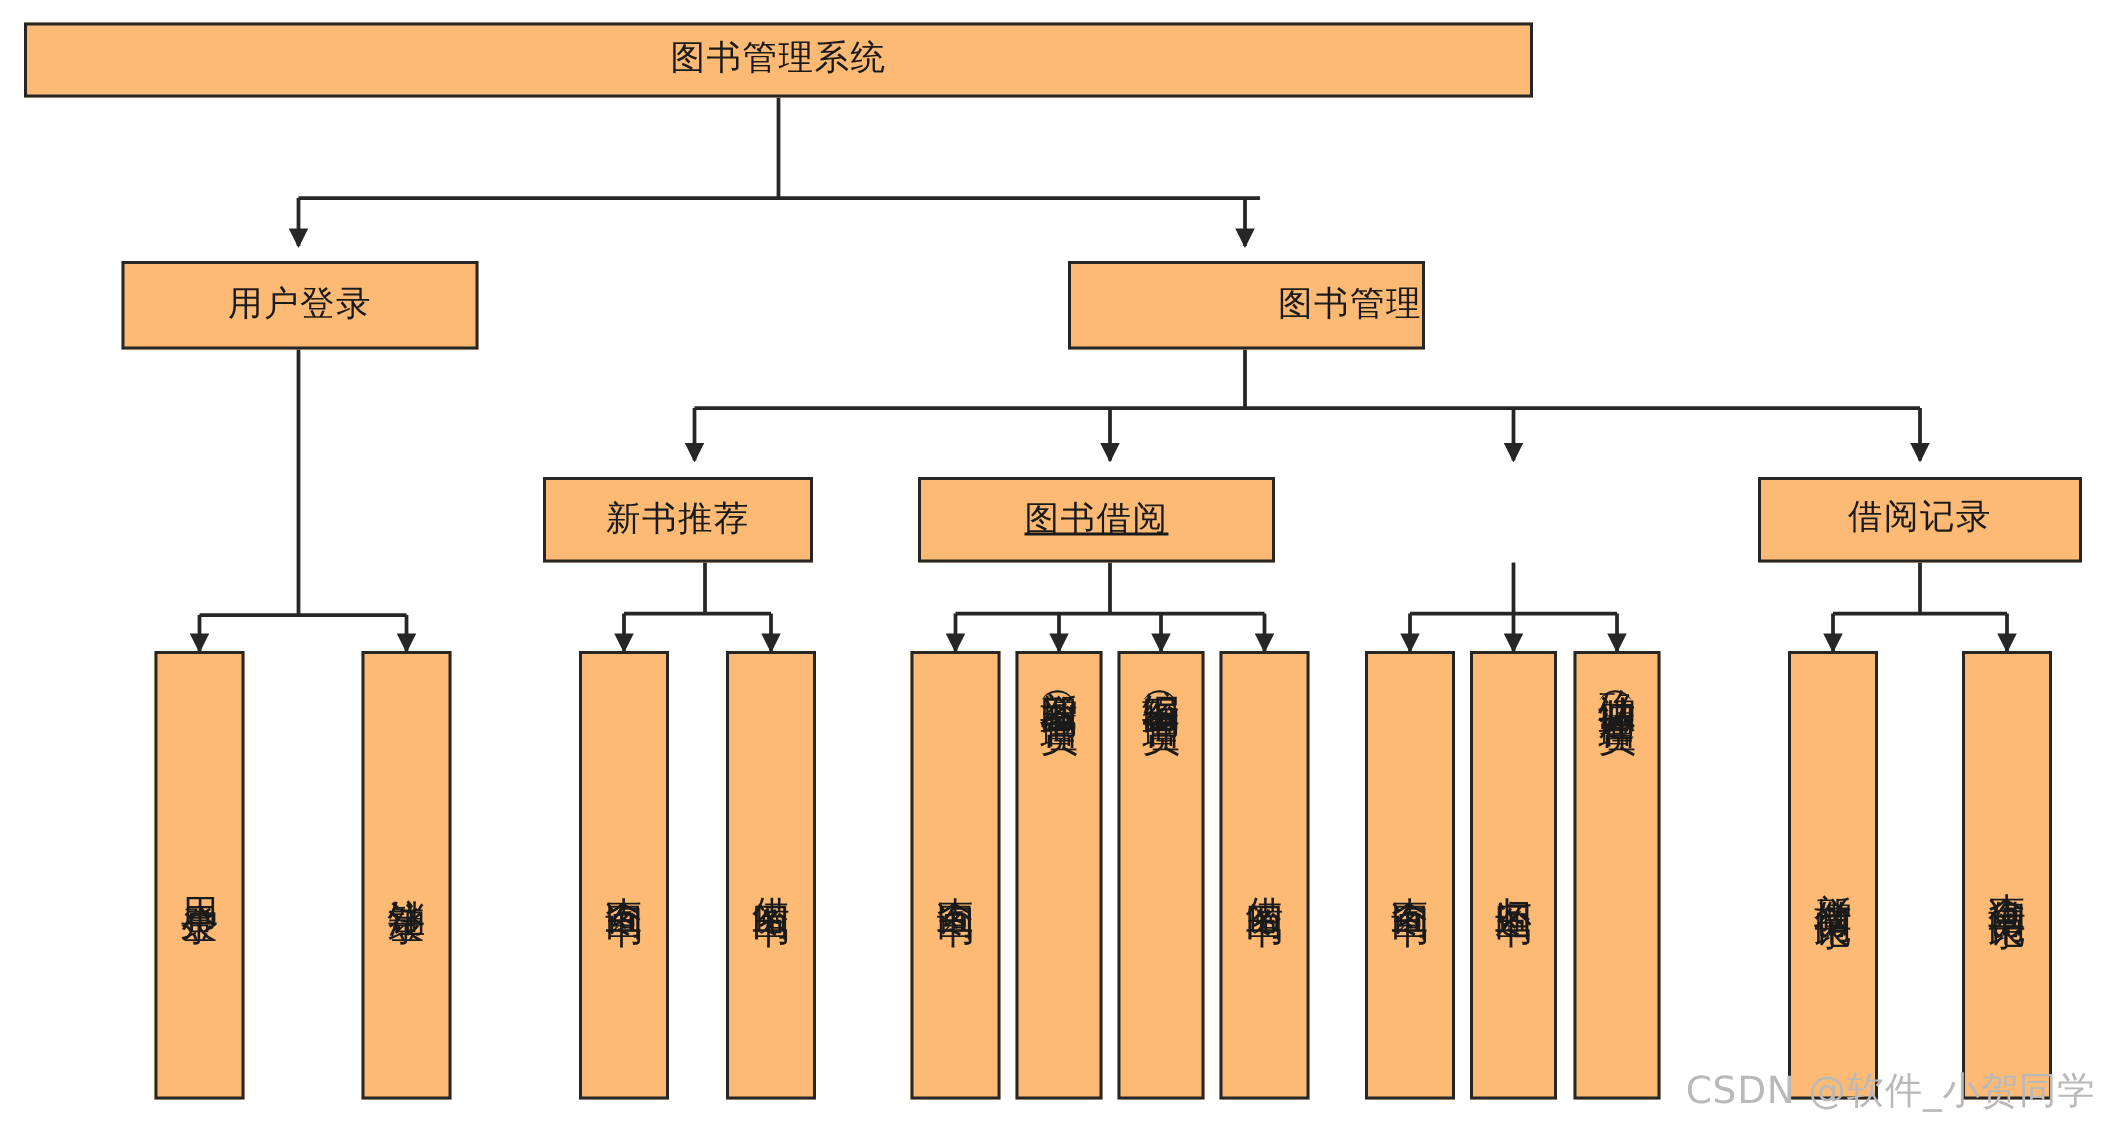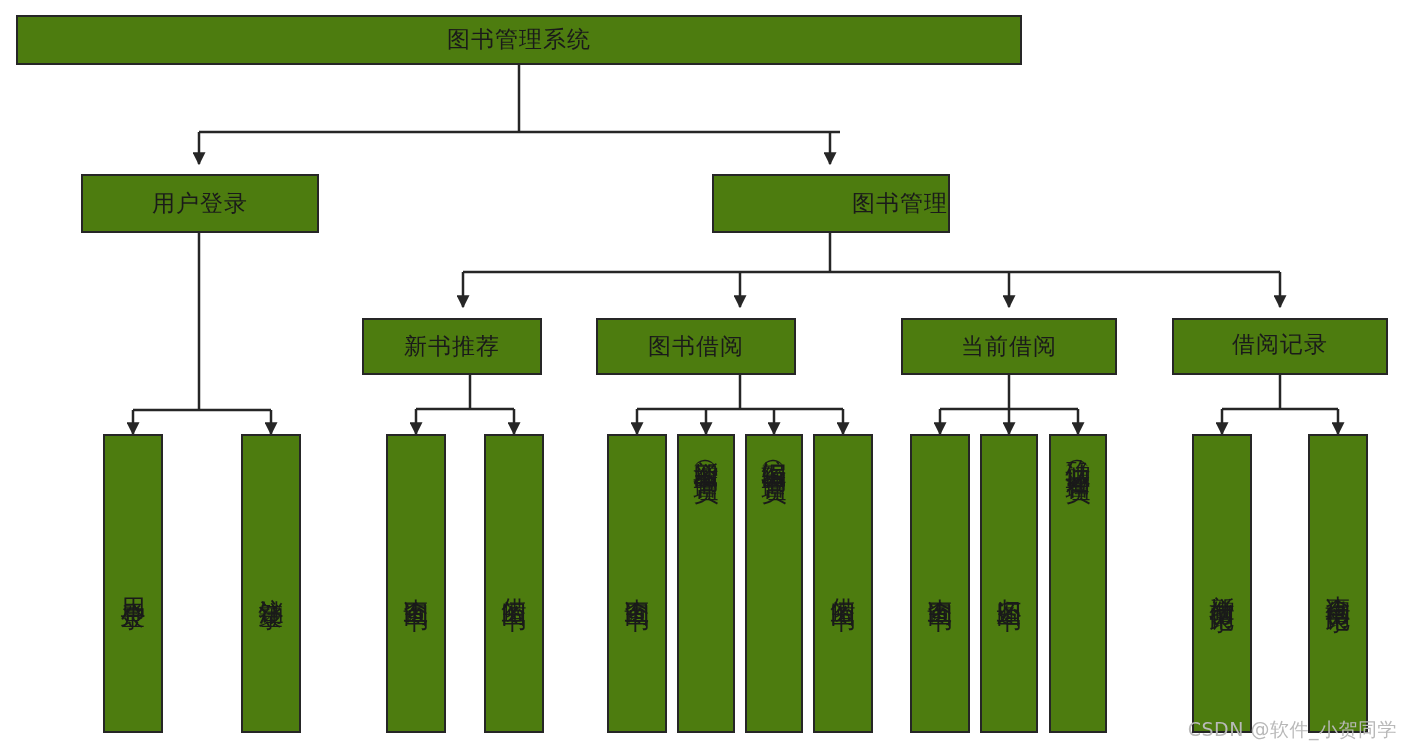--- a/index.html
+++ b/index.html
@@ -22,21 +22,21 @@
     left: 0;
     top: 0;
     width: 1405px;
     height: 747px;
     pointer-events: none;
   }
   .node {
     position: absolute;
     box-sizing: border-box;
     border: 2.5px solid #262626;
-    background: #4d7c0f;
+    background: #fdba74;
     display: flex;
     align-items: center;
     justify-content: center;
     color: #1a1a1a;
     z-index: 2;
   }
   .node.h {
     font-size: 23px;
     letter-spacing: 1px;
     line-height: 1.1;
@@ -56,21 +56,21 @@
     white-space: nowrap;
   }
   .node.v.centered {
     align-items: center;
     padding-top: 0;
   }
   #watermark {
     position: absolute;
     right: 8px;
     bottom: 4px;
-    font-size: 19px;
+    font-size: 25px;
     color: #b9b9b9;
     letter-spacing: 0.5px;
     z-index: 5;
     white-space: nowrap;
     margin-top: 32px;
   }
 </style>
 </head>
 <body>
 
@@ -133,25 +133,22 @@
   <div class="node h" style="left:81px; top:174px; width:238px; height:59px;">
     <span>用户登录</span>
   </div>
   <div class="node h" style="left:712px; top:174px; width:238px; height:59px;justify-content:flex-end;">
     <span>图书管理</span>
   </div>
 
   <div class="node h" style="left:362px; top:318px; width:180px; height:57px;">
     <span>新书推荐</span>
   </div>
-  <div class="node h" style="left:596px; top:318px; width:200px; height:57px;">
+  <div class="node h" style="left:612px; top:318px; width:238px; height:57px;text-decoration:underline;">
     <span>图书借阅</span>
-  </div>
-  <div class="node h" style="left:901px; top:318px; width:216px; height:57px;">
-    <span>当前借阅</span>
   </div>
   <div class="node h" style="left:1172px; top:318px; width:216px; height:57px;font-family:Liberation Mono, monospace;">
     <span>借阅记录</span>
   </div>
 
   <div class="node v centered" style="left:103px; top:434px; width:60px; height:299px;">
     <span class="vtext">用户登录</span>
   </div>
   <div class="node v centered" style="left:241px; top:434px; width:60px; height:299px;">
     <span class="vtext">注销登录</span>

